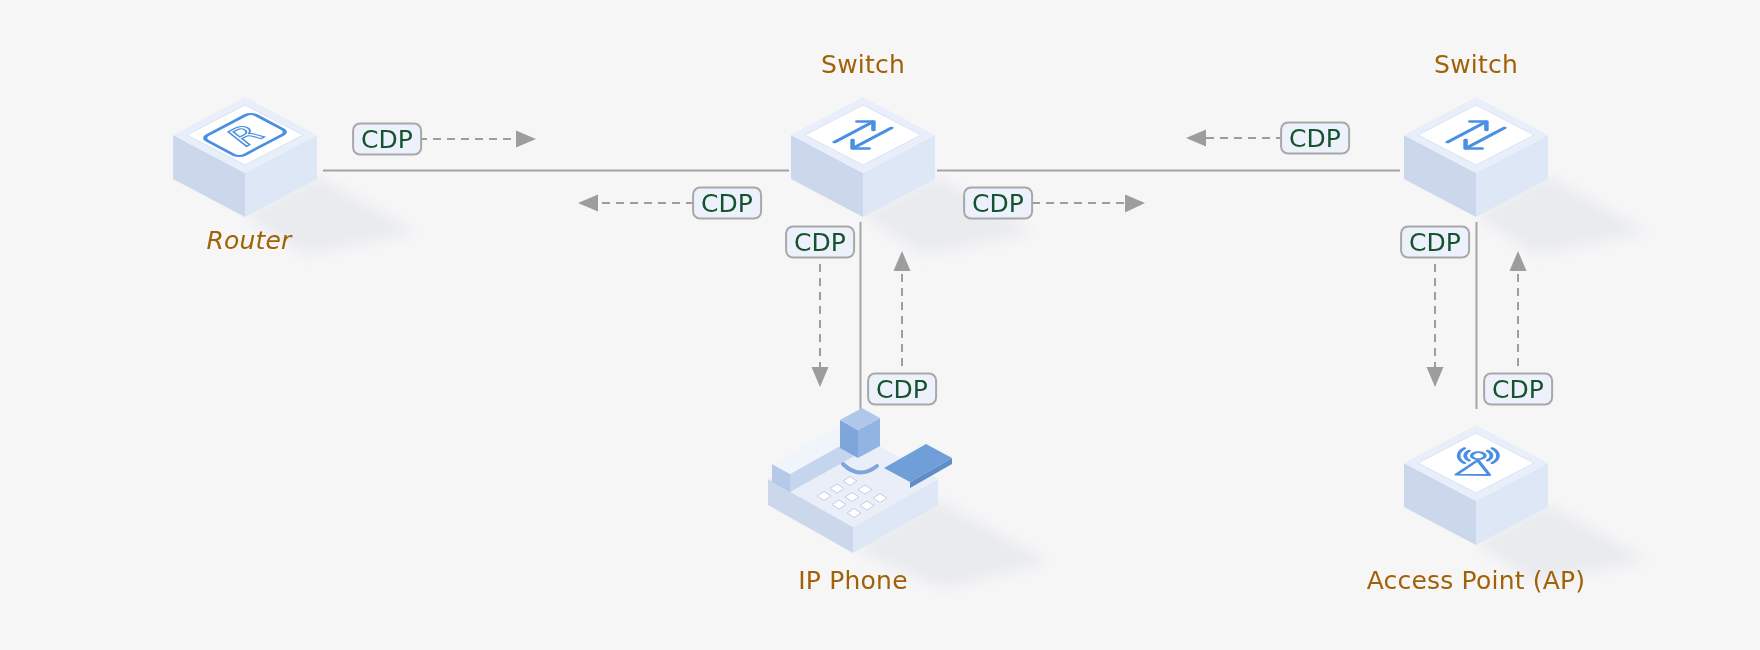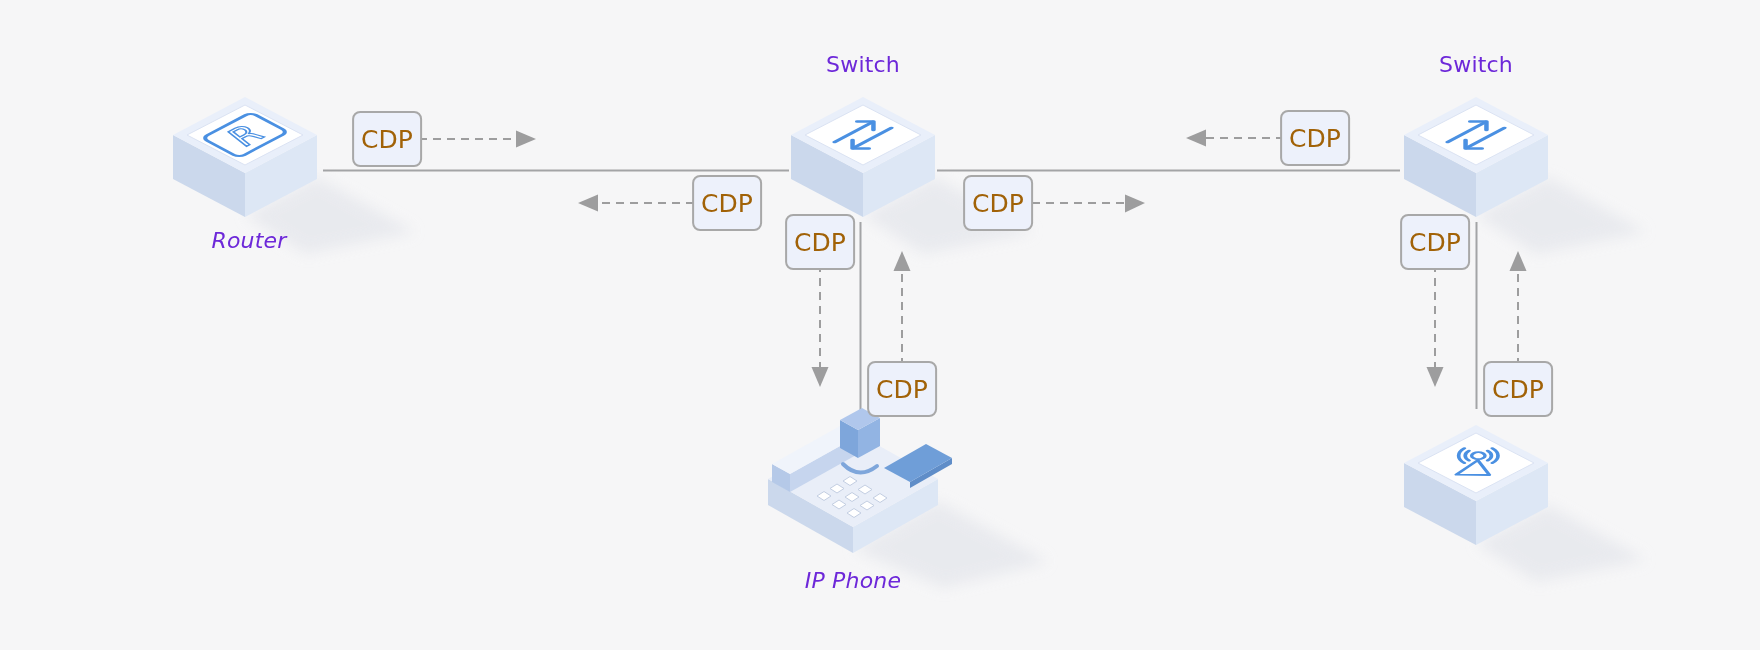--- a/index.html
+++ b/index.html
@@ -6,29 +6,29 @@
   body {
     width:1760px; height:650px;
     background:#f6f6f7;
     font-family:"DejaVu Sans","Liberation Sans",sans-serif;
     overflow:hidden;
   }
   .stage { position:relative; width:1760px; height:650px; }
   svg.layer { position:absolute; left:0; top:0; }
   .device-label {
     position:absolute; transform:translate(-50%,-50%);
-    font-size:22px; color:#6d28d9; white-space:nowrap;
+    font-size:25px; color:#a16207; white-space:nowrap;
     letter-spacing:0.2px;
   }
   .cdp-badge {
     position:absolute; transform:translate(-50%,-50%);
     display:flex; align-items:center; justify-content:center;
-    box-sizing:border-box; min-width:61px; height:56px; padding:0 7px;
+    box-sizing:border-box; min-width:61px; height:33px; padding:0 7px;
     background:#edf1fb; border:2px solid #a8a8a8; border-radius:8px;
-    font-size:25px; color:#a16207; line-height:1;text-align:right;
+    font-size:25px; color:#14532d; line-height:1;text-align:right;
   }
 </style>
 </head>
 <body>
 
 <div class="stage">
 
   <svg class="layer" width="1760" height="650" viewBox="0 0 1760 650">
     <defs>
       <filter id="soft" x="-40%" y="-40%" width="180%" height="180%">
@@ -156,15 +156,16 @@
   <div class="cdp-badge" style="left:998px; top:203px;">CDP</div>
   <div class="cdp-badge" style="left:1315px; top:138px;">CDP</div>
   <div class="cdp-badge" style="left:820px; top:242px;">CDP</div>
   <div class="cdp-badge" style="left:902px; top:389px;">CDP</div>
   <div class="cdp-badge" style="left:1435px; top:242px;">CDP</div>
   <div class="cdp-badge" style="left:1518px; top:389px;">CDP</div>
 
   <div class="device-label" style="left:249px; top:240px;font-style:italic;">Router</div>
   <div class="device-label" style="left:863px; top:64px;">Switch</div>
   <div class="device-label" style="left:1476px; top:64px;">Switch</div>
-  <div class="device-label" style="left:853px; top:580px;font-style:italic;">IP Phone</div>
+  <div class="device-label" style="left:853px; top:580px;">IP Phone</div>
+  <div class="device-label" style="left:1476px; top:580px;">Access Point (AP)</div>
 
 </div>
 
 </body></html>

